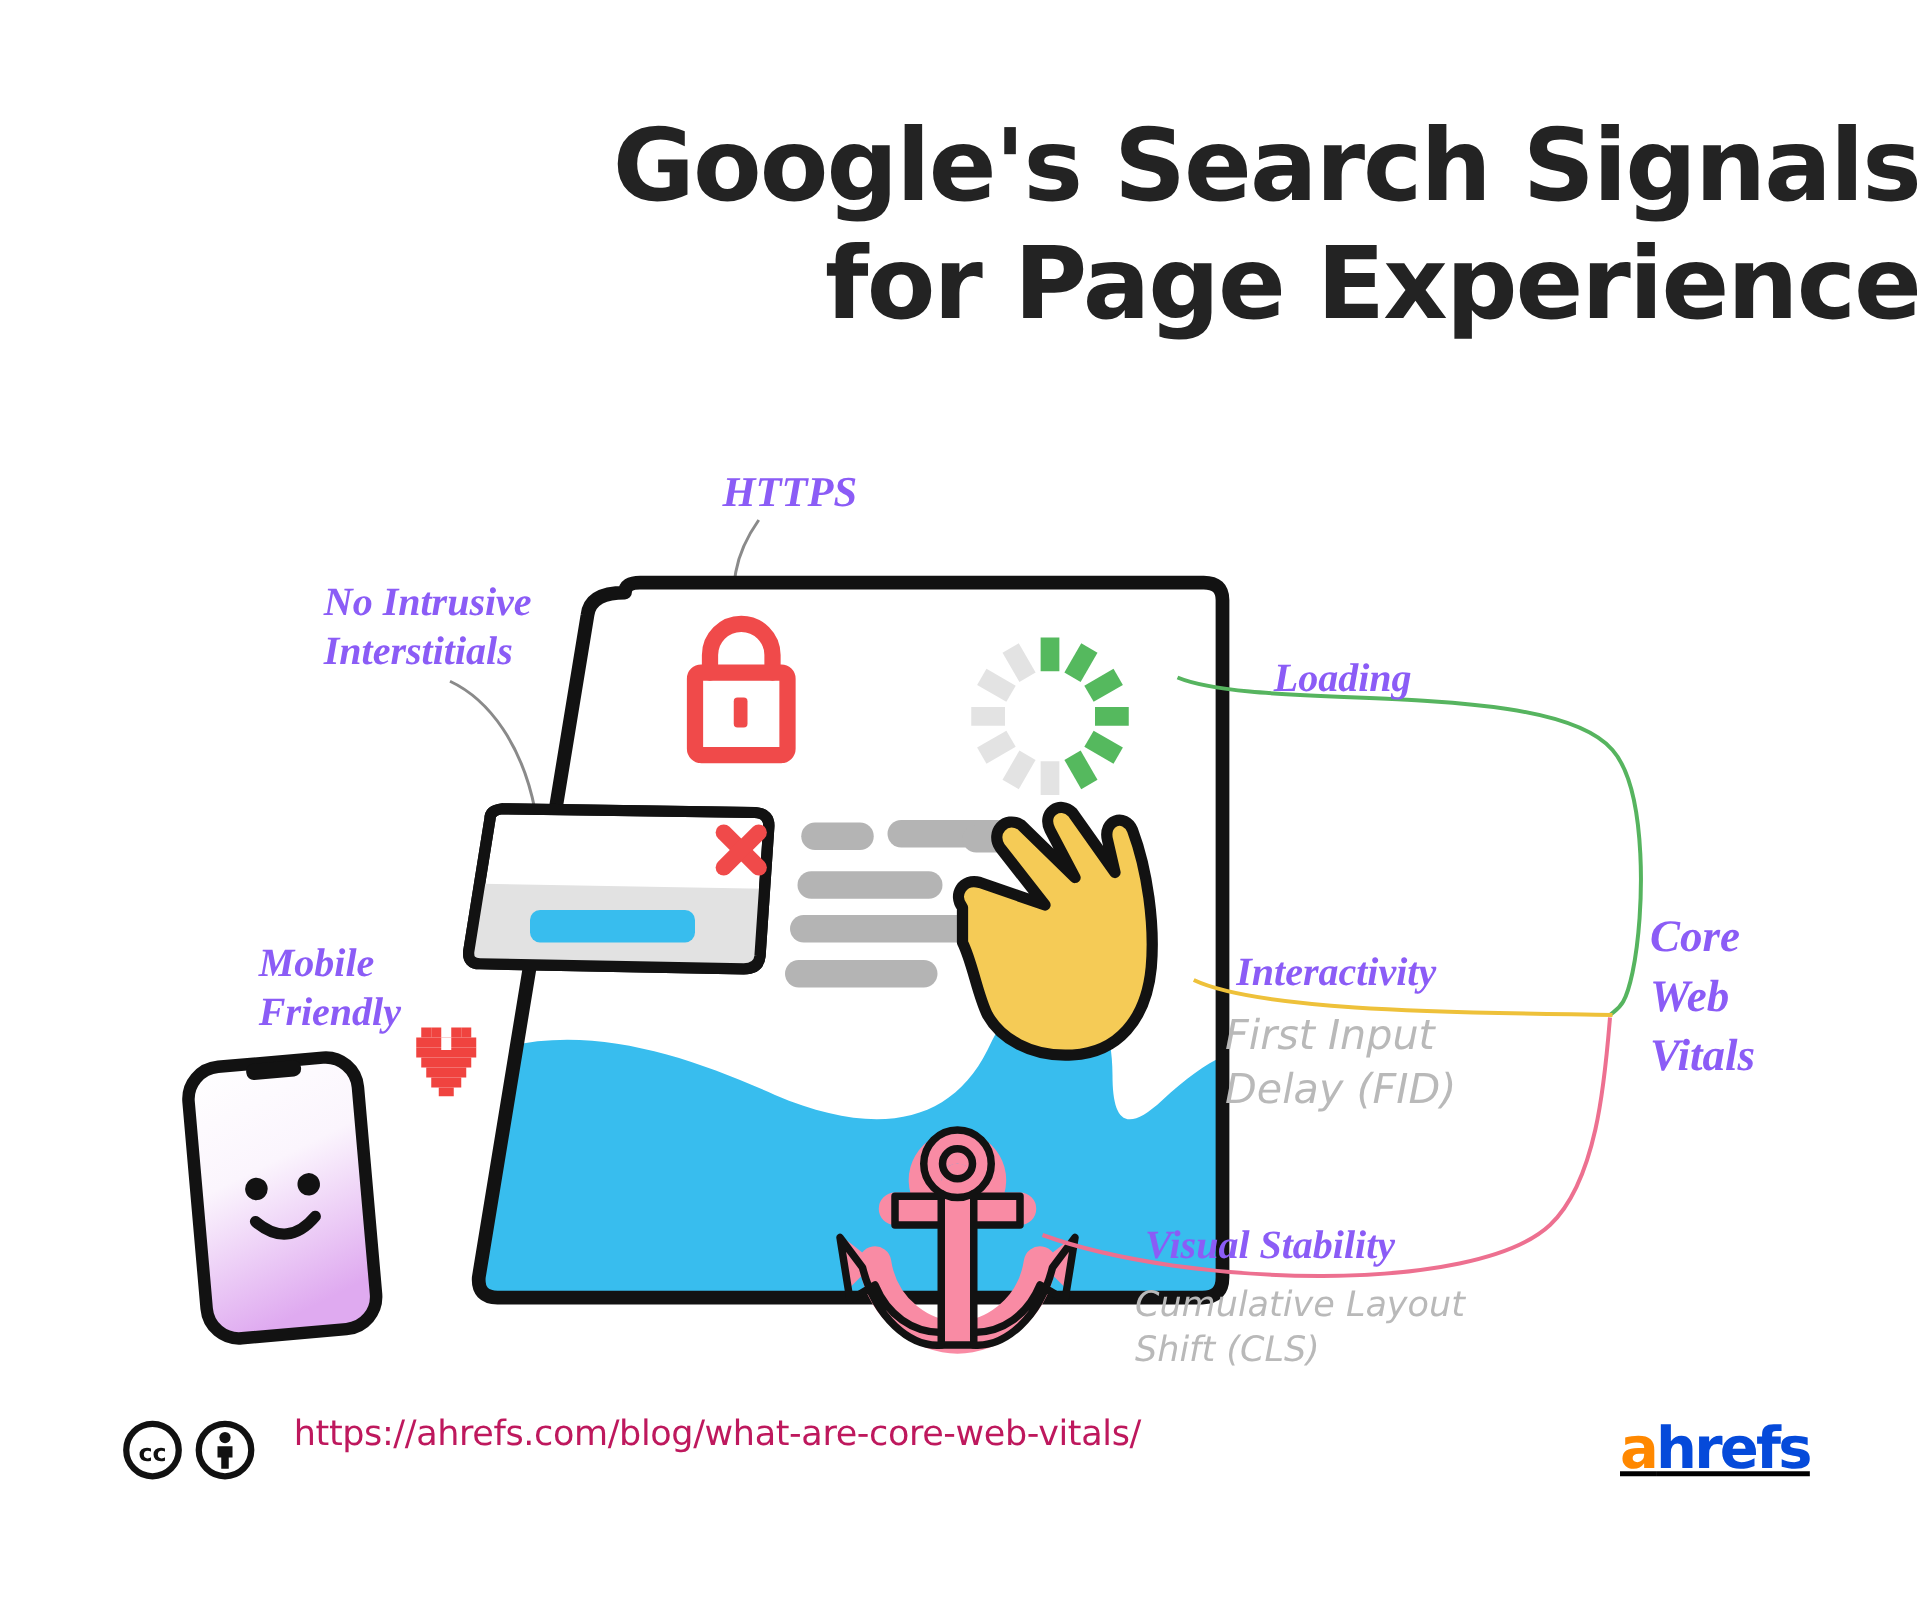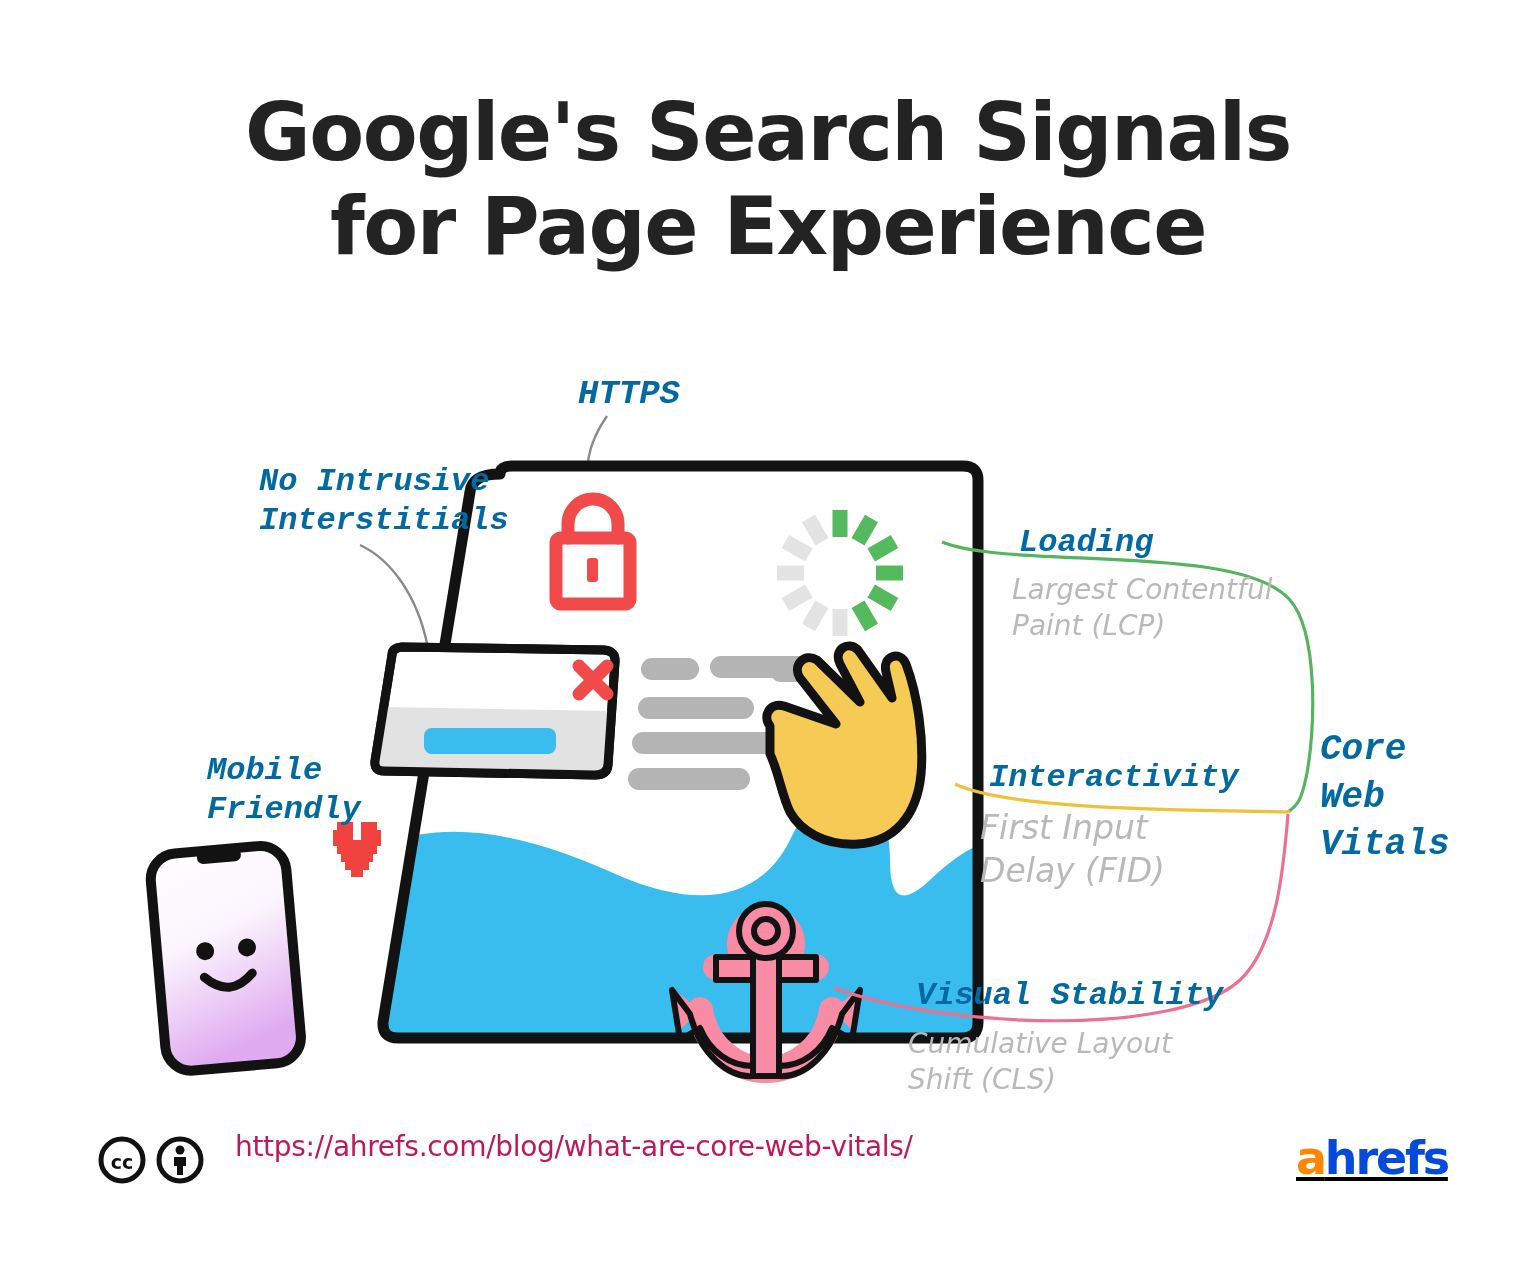--- a/index.html
+++ b/index.html
@@ -22,37 +22,37 @@
     height: 1278px;
     background: #ffffff;
   }
 
   
   .title {
     position: absolute;
     left: 0;
     top: 86px;
     width: 1536px;
-    text-align: center;
+    text-align: right;
     font-family: "DejaVu Sans", sans-serif;
     font-weight: bold;
     font-size: 80px;
     line-height: 1.18;
     letter-spacing: -1.5px;
     color: #232323;
     white-space: pre-line;
   }
 
   
   .lbl {
     position: absolute;
-    font-family: Liberation Mono, monospace;
+    font-family: Liberation Serif, serif;
     font-weight: bold;
     font-style: italic;
-    color: #0369a1;
+    color: #8b5cf6;
     line-height: 1.22;
     white-space: pre-line;
   }
   .sub {
     position: absolute;
     font-family: "DejaVu Sans", sans-serif;
     font-style: italic;
     font-weight: normal;
     color: #b9b9b9;
     line-height: 1.30;
@@ -267,22 +267,20 @@
 
   </svg>
 
   <div class="lbl" id="lbl-https">HTTPS</div>
   <div class="lbl" id="lbl-interstitial">No Intrusive
 Interstitials</div>
   <div class="lbl" id="lbl-mobile">Mobile
 Friendly</div>
 
   <div class="lbl" id="lbl-loading">Loading</div>
-  <div class="sub" id="sub-loading">Largest Contentful
-Paint (LCP)</div>
 
   <div class="lbl" id="lbl-interact">Interactivity</div>
   <div class="sub" id="sub-interact">First Input
 Delay (FID)</div>
 
   <div class="lbl" id="lbl-visual">Visual Stability</div>
   <div class="sub" id="sub-visual">Cumulative Layout
 Shift (CLS)</div>
 
   <div class="lbl" id="lbl-cwv">Core

